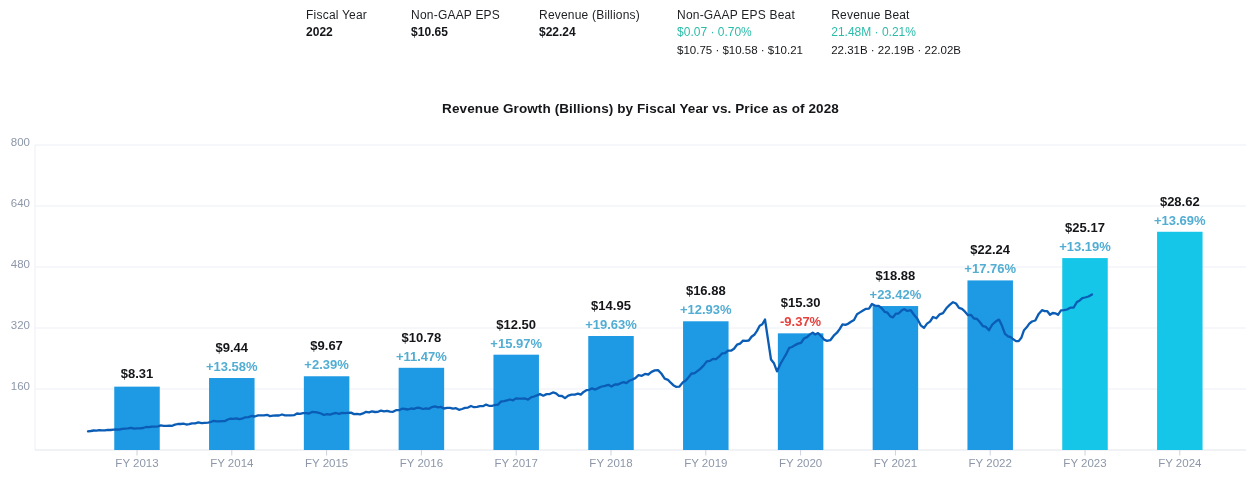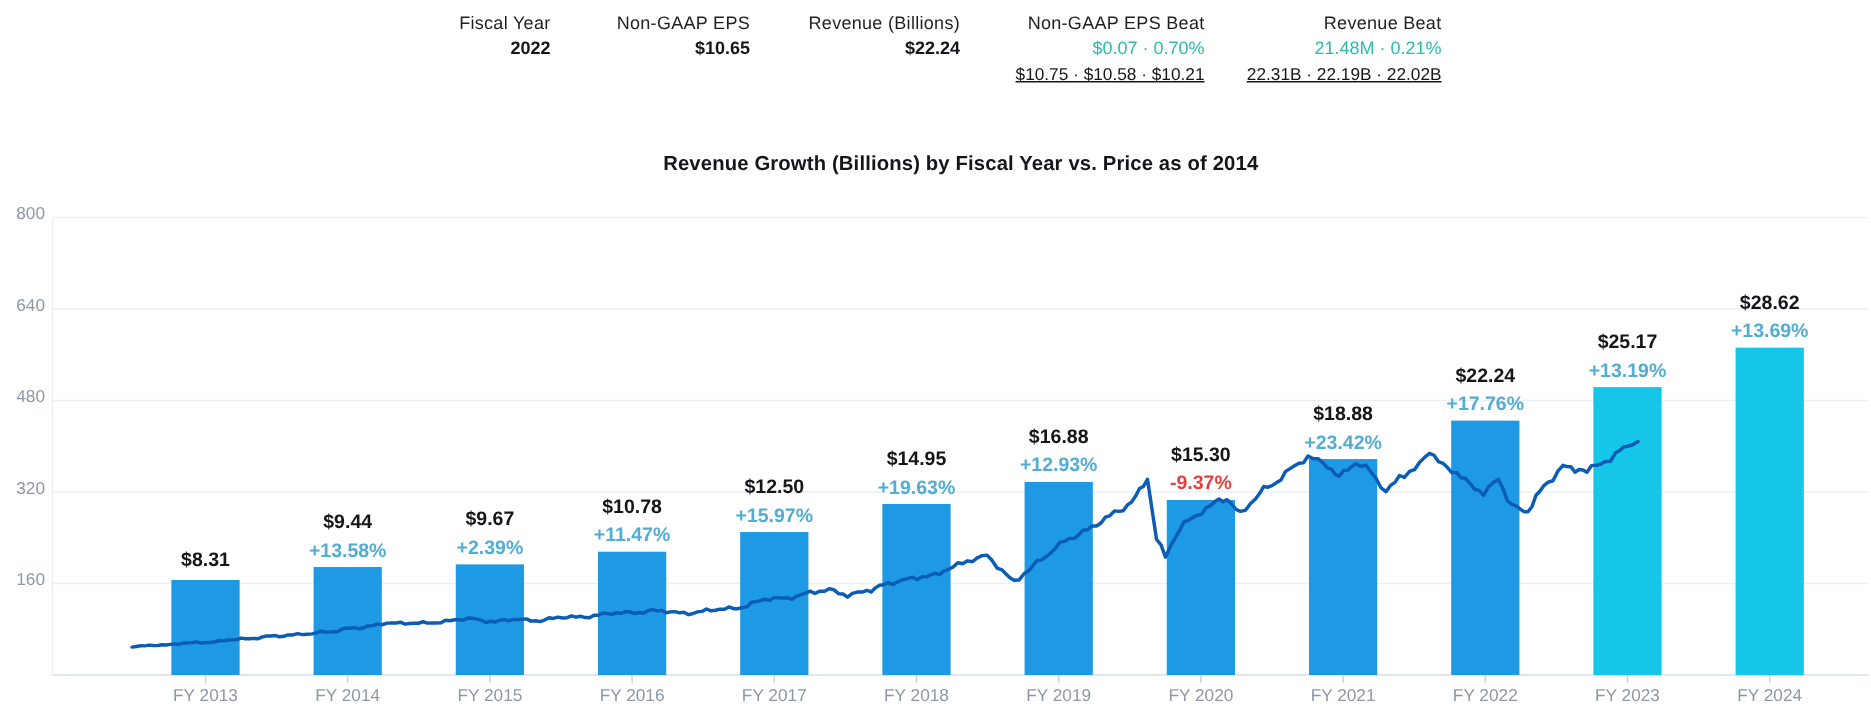--- a/index.html
+++ b/index.html
@@ -1,24 +1,24 @@
 <!DOCTYPE html>
 <html><head>
 <meta charset="utf-8">
 <style>
   html,body{margin:0;padding:0;background:#fff;}
   .app{
     position:relative;width:1247px;height:484px;background:#fff;
     font-family:"Liberation Sans",sans-serif;overflow:hidden;
   }
-  .stat{position:absolute;top:8px;text-align:right;white-space:nowrap;}
+  .stat{position:absolute;top:8px;white-space:nowrap;}
   .stat .label{font-size:12px;color:#1d1f23;font-weight:500;letter-spacing:.2px;}
   .stat .value{font-size:12px;color:#141619;font-weight:700;margin-top:3px;}
   .stat.accent .value{font-weight:400;}
-  .stat .sub{font-size:11.5px;color:#141619;margin-top:5px;font-weight:500;text-decoration:underline;}
+  .stat .sub{font-size:11.5px;color:#141619;margin-top:5px;font-weight:500;}
   .title{
     position:absolute;top:101px;left:35px;right:1px;text-align:center;
     font-size:13.5px;font-weight:700;color:#141619;letter-spacing:.1px;
   }
   svg text{font-family:"Liberation Sans",sans-serif;}
   .axis-label{font-size:11.5px;fill:#8d97a9;}
   .bar-value{font-size:13px;font-weight:700;fill:#141619;}
   .bar-pct{font-size:13px;font-weight:600;}
 </style>
 </head>
@@ -42,21 +42,21 @@
         <div class="label">Non-GAAP EPS Beat</div>
         <div class="value" style="color: rgb(43, 188, 169);">$0.07 · 0.70%</div>
         <div class="sub">$10.75 · $10.58 · $10.21</div>
       </div>
       <div class="stat accent" style="right: 286px;">
         <div class="label">Revenue Beat</div>
         <div class="value" style="color: rgb(43, 188, 169);">21.48M · 0.21%</div>
         <div class="sub">22.31B · 22.19B · 22.02B</div>
       </div>
     </div>
-  <div class="title">Revenue Growth (Billions) by Fiscal Year vs. Price as of 2014</div>
+  <div class="title">Revenue Growth (Billions) by Fiscal Year vs. Price as of 2028</div>
   <svg id="chart-svg" width="1247" height="354" viewBox="0 0 1247 354" style="position:absolute;top:130px;left:0;">
       <line x1="35" y1="259" x2="1246" y2="259" stroke="#eceff5" stroke-width="1"></line>
       <text x="30" y="260" text-anchor="end" class="axis-label">160</text>
       <line x1="35" y1="198" x2="1246" y2="198" stroke="#eceff5" stroke-width="1"></line>
       <text x="30" y="199" text-anchor="end" class="axis-label">320</text>
       <line x1="35" y1="137" x2="1246" y2="137" stroke="#eceff5" stroke-width="1"></line>
       <text x="30" y="138" text-anchor="end" class="axis-label">480</text>
       <line x1="35" y1="76" x2="1246" y2="76" stroke="#eceff5" stroke-width="1"></line>
       <text x="30" y="77" text-anchor="end" class="axis-label">640</text>
       <line x1="35" y1="15" x2="1246" y2="15" stroke="#eceff5" stroke-width="1"></line>

